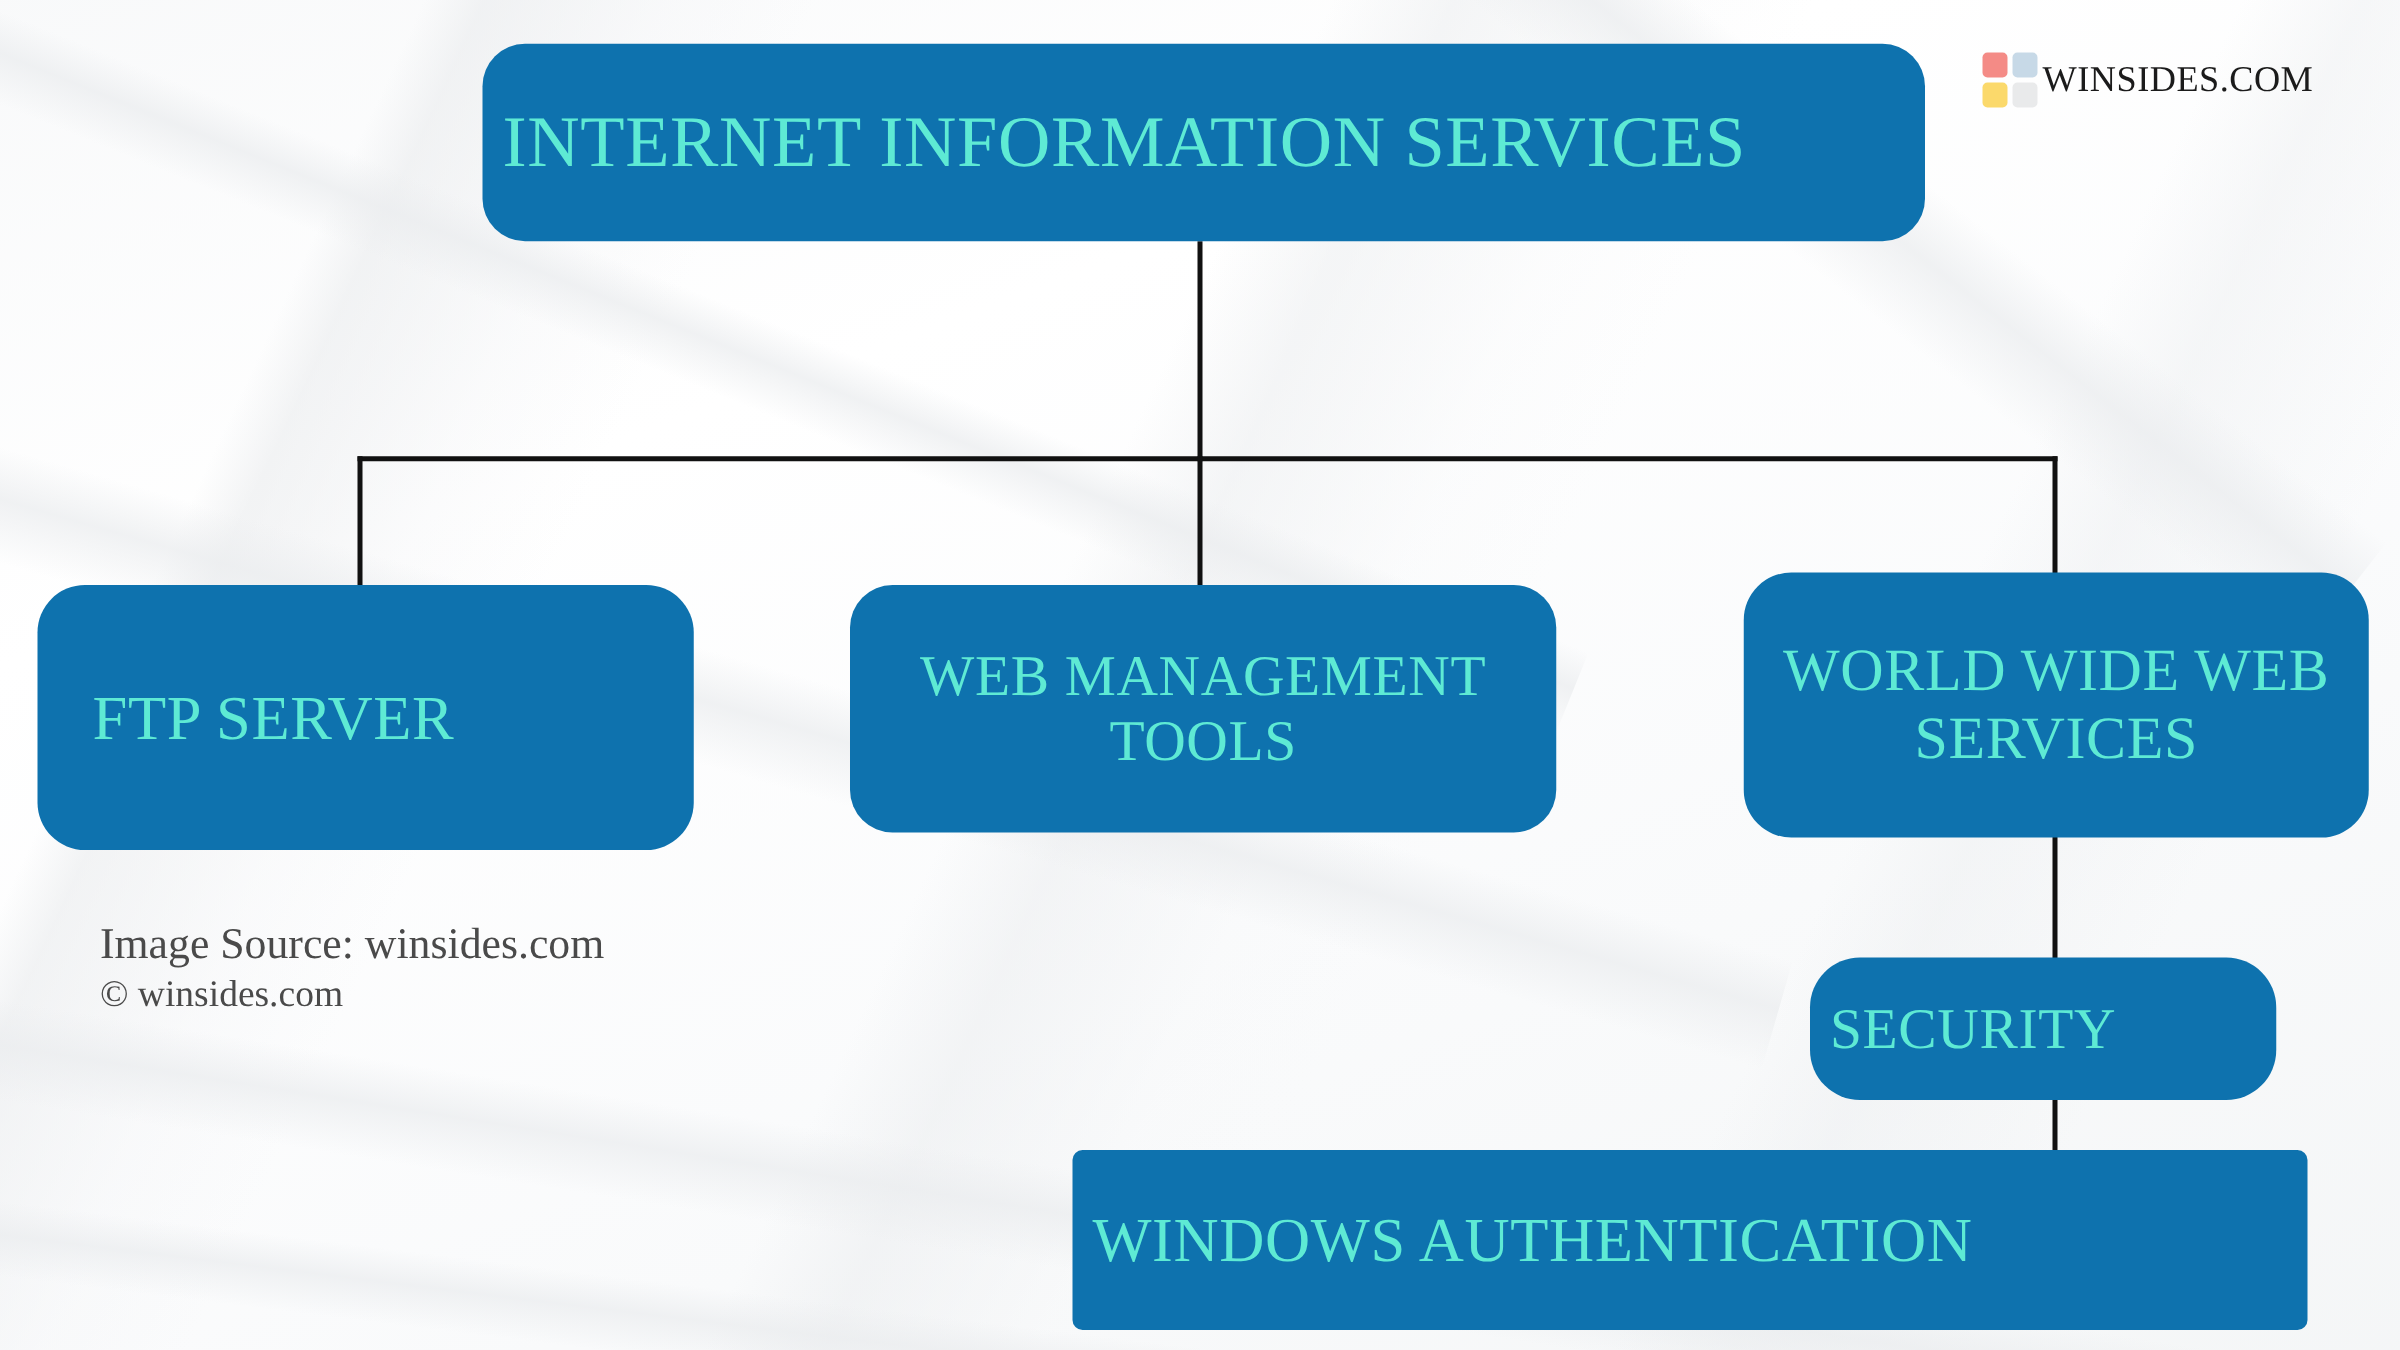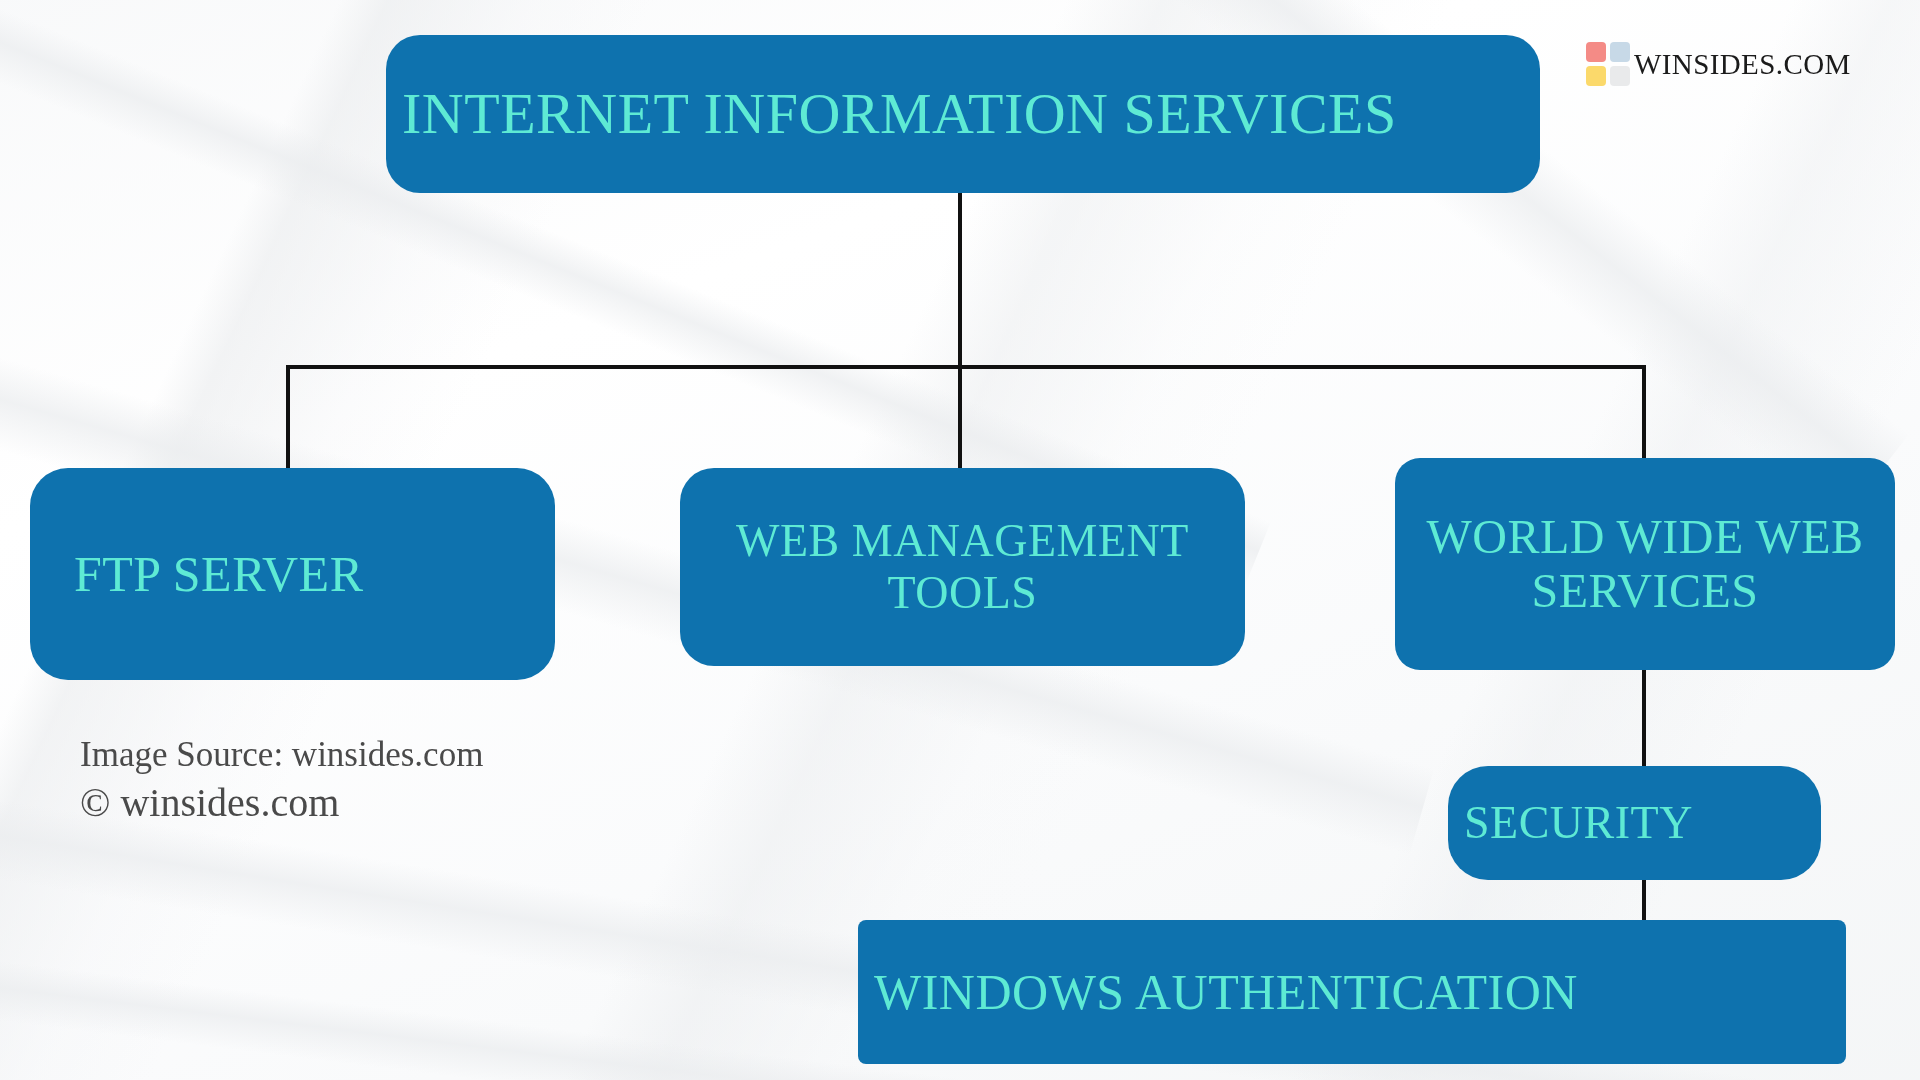--- a/index.html
+++ b/index.html
@@ -95,21 +95,20 @@
   #node-wmt {
     left: 680px;  top: 468px;
     width: 565px; height: 198px;
     font-size: 46px;
     border-radius: 34px;
   }
   #node-www {
     left: 1395px;  top: 458px;
     width: 500px; height: 212px;
     font-size: 48px;
-    border-radius: 25px;
   }
   #node-security {
     left: 1448px;  top: 766px;
     width: 373px; height: 114px;
     font-size: 46px;
     border-radius: 40px;
   }
   #node-winauth {
     left: 858px;  top: 920px;
     width: 988px; height: 144px;
@@ -156,21 +155,21 @@
     left: 80px;
     top: 735px;
     color: #4a4a4a;
   }
   #attr-source {
     font-size: 35px;
     margin-bottom: 4px;
     white-space: nowrap;
   }
   #attr-copy {
-    font-size: 40px;
+    font-size: 30px;
     white-space: nowrap;
   }
 </style>
 </head>
 <body>
 
 <div id="canvas">
 
   <div class="streak" style="left:-120px; top:-40px; width:1500px; height:70px; transform: rotate(22deg);"></div>
   <div class="streak" style="left:-200px; top:300px; width:1700px; height:90px; transform: rotate(16deg);"></div>

